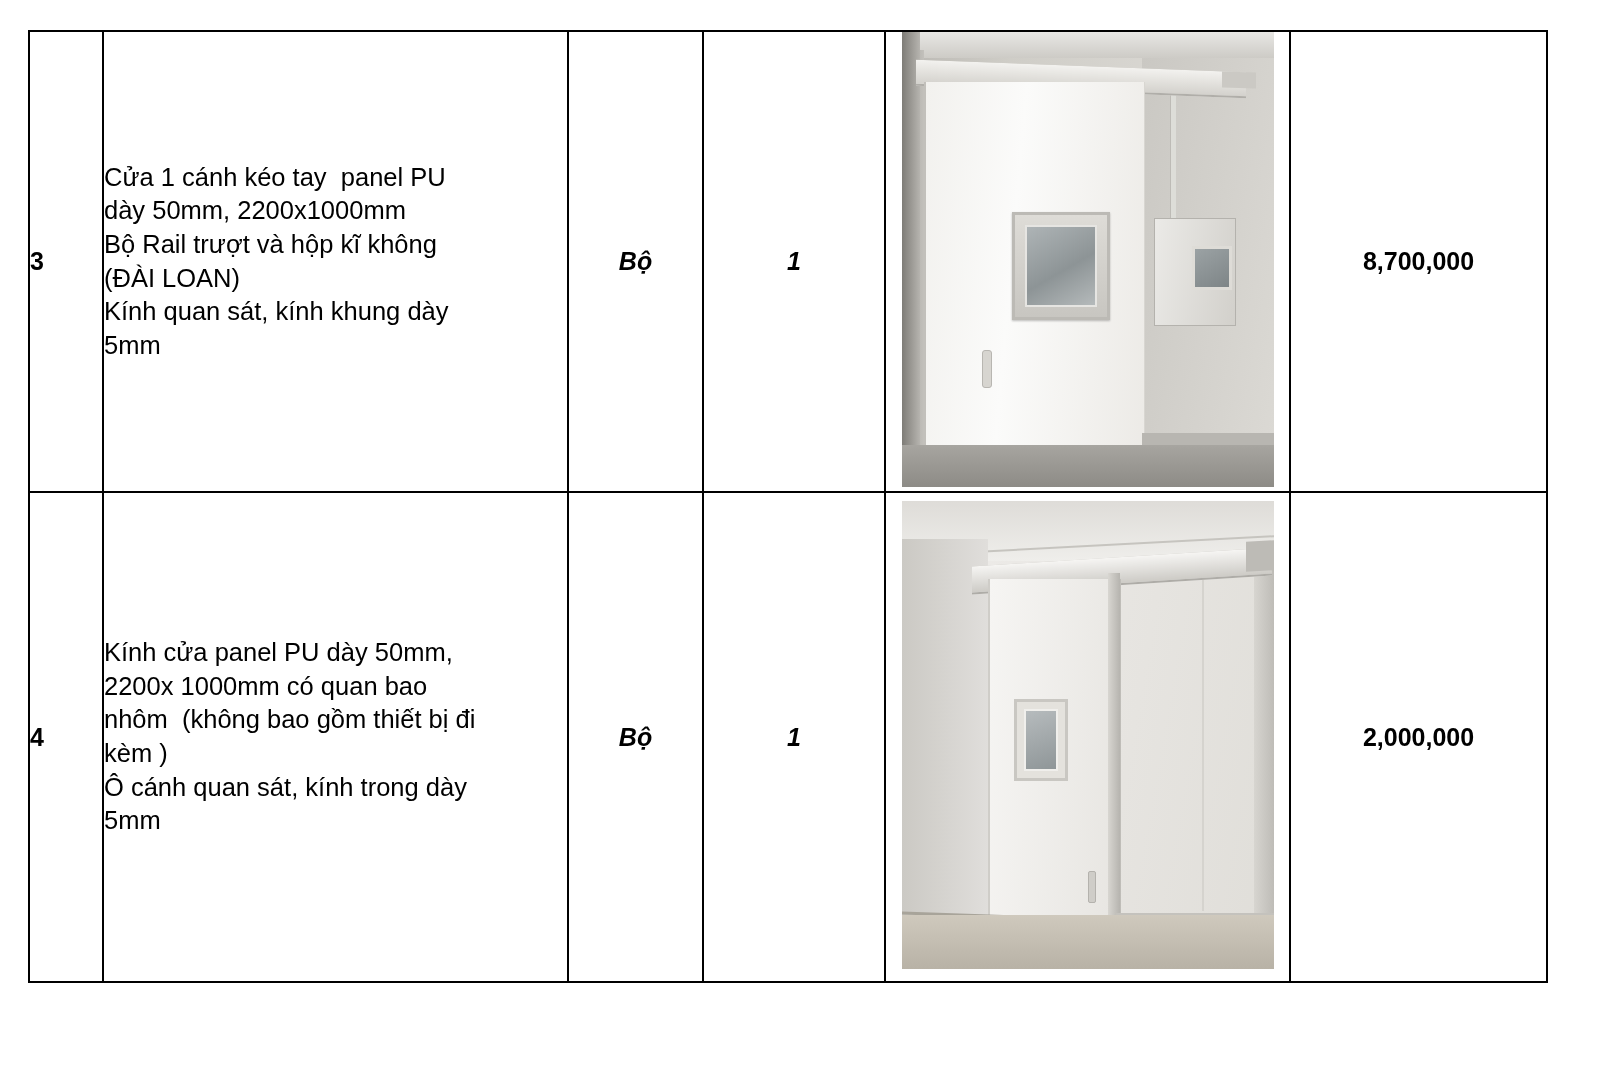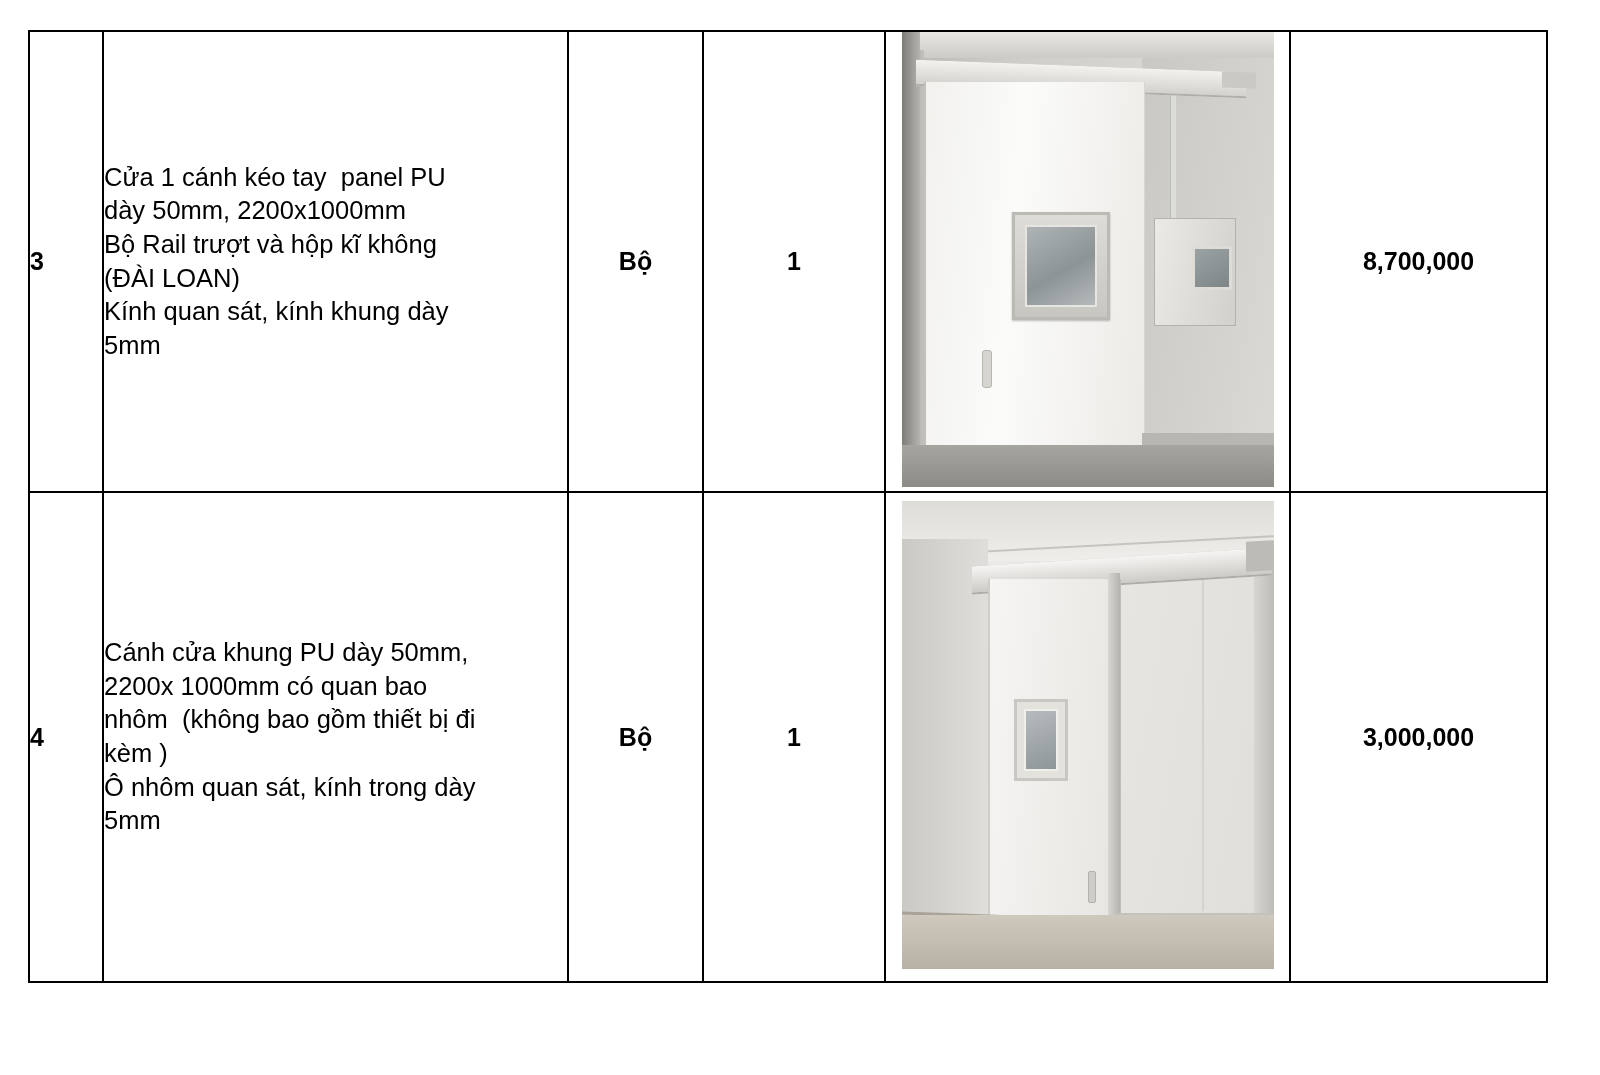--- a/index.html
+++ b/index.html
@@ -51,20 +51,21 @@
     padding: 8px 6px 6px 12px;
     font-size: 25.5px;
     line-height: 1.32;
     margin-left: 8px;
   }
   .cell-desc .line { white-space: pre-wrap; }
   .cell-unit, .cell-qty {
     text-align: center;
     font-size: 25px;
     font-weight: bold;
+    font-style: italic;
   }
   .cell-price {
     text-align: center;
     font-size: 25px;
     font-weight: bold;
     margin-top: 30px;
   }
   .cell-img {
     text-align: center;
     padding: 6px 0;
@@ -295,25 +296,25 @@
             <div class="p1-base"></div>
             <div class="p1-floor"></div>
           </div>
         </td>
         <td class="cell-price">8,700,000</td>
       </tr>
 
       <tr class="row-4">
         <td class="cell-no">4</td>
         <td class="cell-desc">
-          <div class="line">Cánh cửa khung PU dày 50mm,</div>
+          <div class="line">Kính cửa panel PU dày 50mm,</div>
           <div class="line">2200x 1000mm có quan bao</div>
           <div class="line">nhôm  (không bao gồm thiết bị đi</div>
           <div class="line">kèm )</div>
-          <div class="line">Ô nhôm quan sát, kính trong dày</div>
+          <div class="line">Ô cánh quan sát, kính trong dày</div>
           <div class="line">5mm</div>
         </td>
         <td class="cell-unit">Bộ</td>
         <td class="cell-qty">1</td>
         <td class="cell-img">
           <div class="photo photo2">
             <div class="p2-bg"></div>
             <div class="p2-ceil"></div>
             <div class="p2-ceilline"></div>
             <div class="p2-wallback"></div>
@@ -328,19 +329,19 @@
             </div>
             <div class="p2-win-out">
               <div class="p2-win-in"></div>
             </div>
             <div class="p2-doorjamb"></div>
             <div class="p2-skirt"></div>
             <div class="p2-floorline"></div>
             <div class="p2-floor"></div>
           </div>
         </td>
-        <td class="cell-price">3,000,000</td>
+        <td class="cell-price">2,000,000</td>
       </tr>
 
     </tbody>
   </table>
 
 </div>
 
 </body></html>

